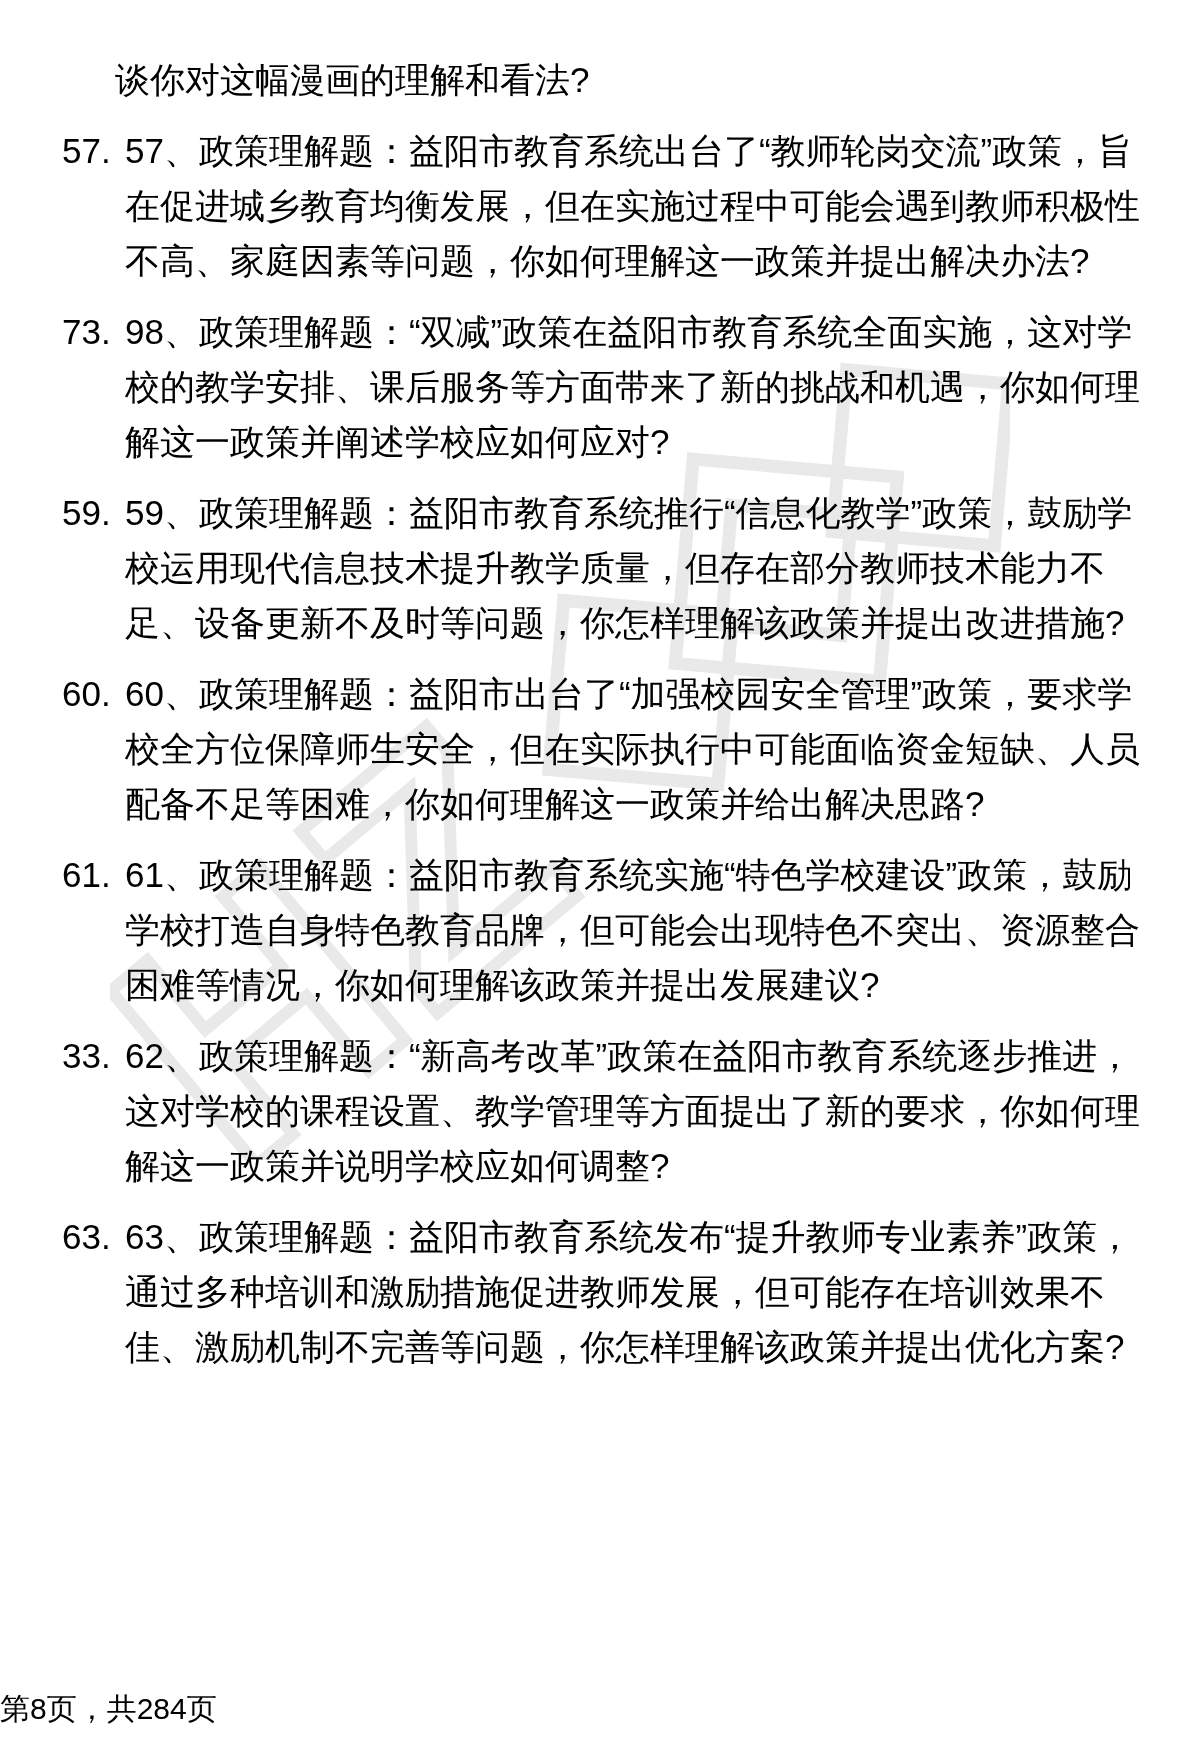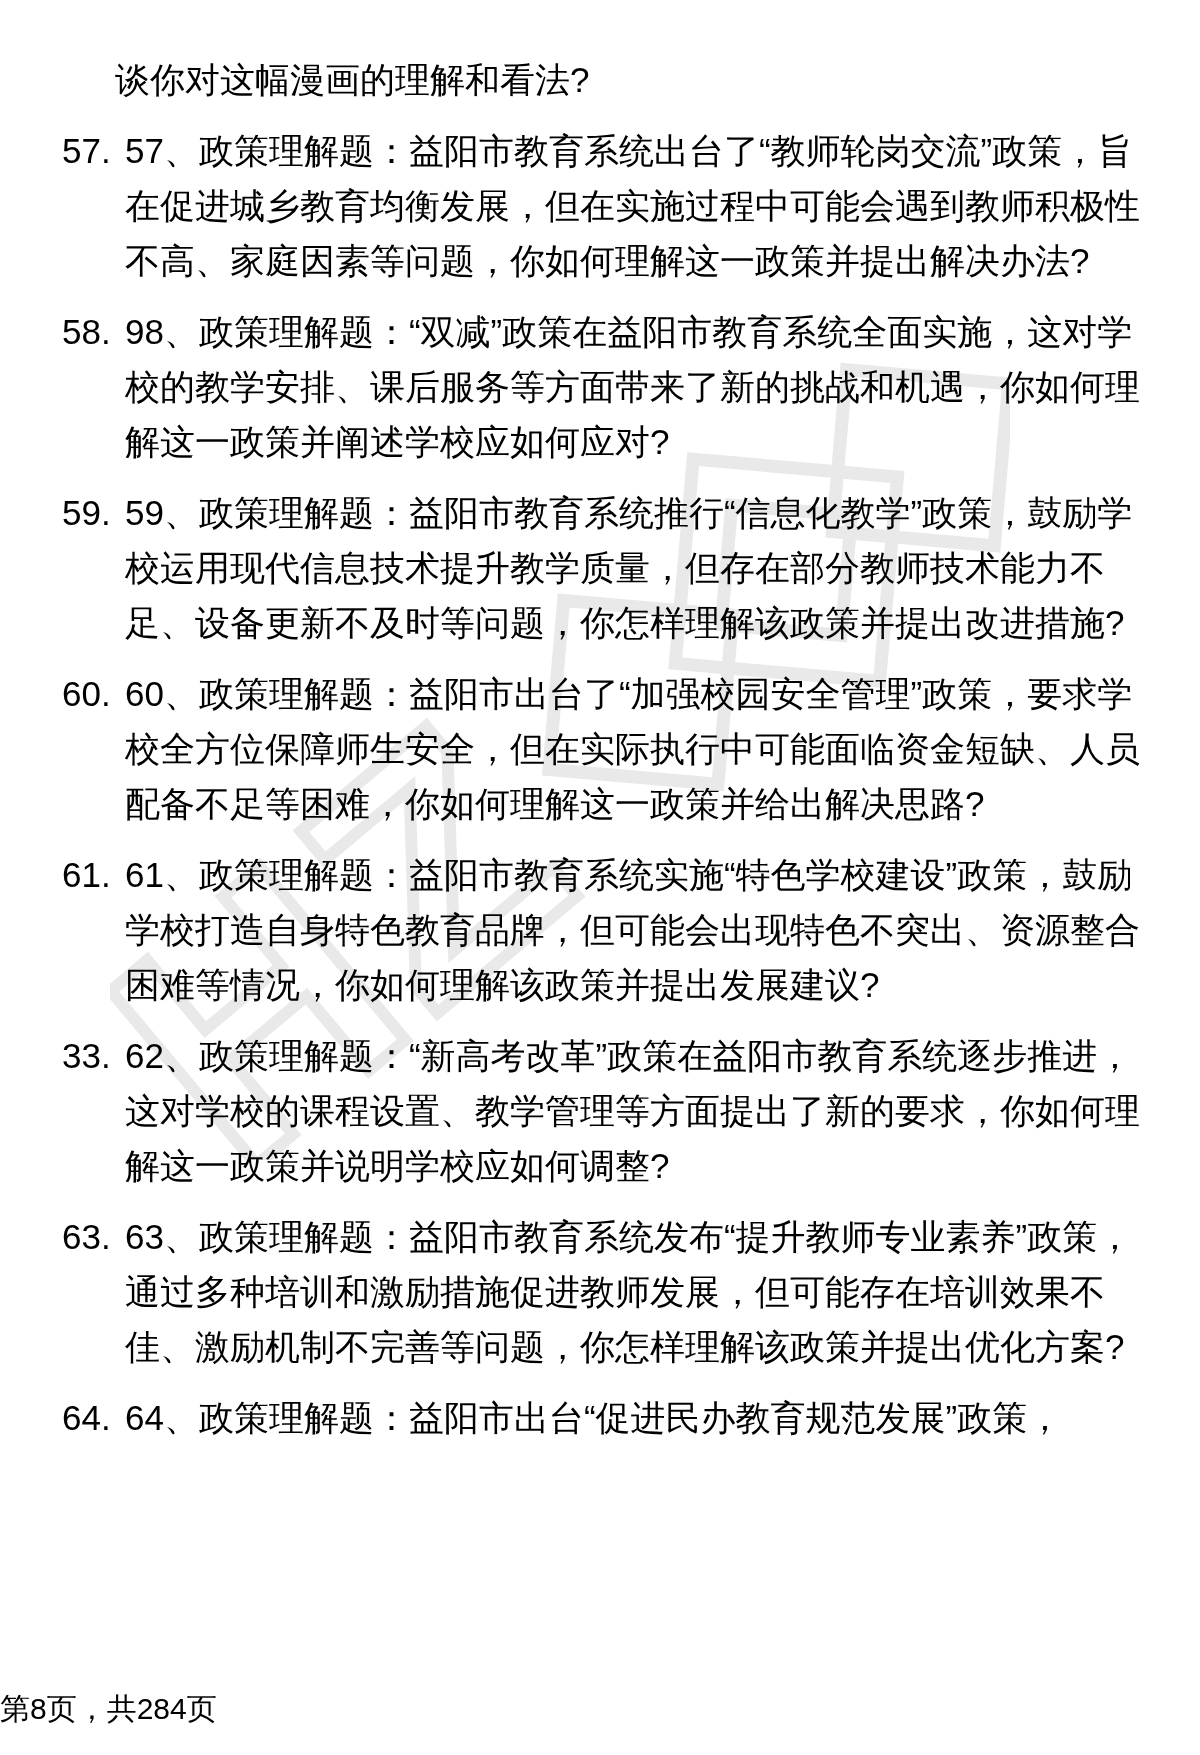--- a/index.html
+++ b/index.html
@@ -92,21 +92,21 @@
 <div class="content">
   <div class="continuation">谈你对这幅漫画的理解和看法?</div>
 
   <div class="question-list">
 
   <div class="q">
         <div class="num">57.</div>
         <div class="txt">57、政策理解题：益阳市教育系统出台了“教师轮岗交流”政策，旨在促进城乡教育均衡发展，但在实施过程中可能会遇到教师积极性不高、家庭因素等问题，你如何理解这一政策并提出解决办法?</div>
       </div>
       <div class="q">
-        <div class="num">58.</div>
+        <div class="num">73.</div>
         <div class="txt">98、政策理解题：“双减”政策在益阳市教育系统全面实施，这对学校的教学安排、课后服务等方面带来了新的挑战和机遇，你如何理解这一政策并阐述学校应如何应对?</div>
       </div>
       <div class="q">
         <div class="num">59.</div>
         <div class="txt">59、政策理解题：益阳市教育系统推行“信息化教学”政策，鼓励学校运用现代信息技术提升教学质量，但存在部分教师技术能力不足、设备更新不及时等问题，你怎样理解该政策并提出改进措施?</div>
       </div>
       <div class="q">
         <div class="num">60.</div>
         <div class="txt">60、政策理解题：益阳市出台了“加强校园安全管理”政策，要求学校全方位保障师生安全，但在实际执行中可能面临资金短缺、人员配备不足等困难，你如何理解这一政策并给出解决思路?</div>
       </div>
@@ -115,20 +115,16 @@
         <div class="txt">61、政策理解题：益阳市教育系统实施“特色学校建设”政策，鼓励学校打造自身特色教育品牌，但可能会出现特色不突出、资源整合困难等情况，你如何理解该政策并提出发展建议?</div>
       </div>
       <div class="q">
         <div class="num">33.</div>
         <div class="txt">62、政策理解题：“新高考改革”政策在益阳市教育系统逐步推进，这对学校的课程设置、教学管理等方面提出了新的要求，你如何理解这一政策并说明学校应如何调整?</div>
       </div>
       <div class="q">
         <div class="num">63.</div>
         <div class="txt">63、政策理解题：益阳市教育系统发布“提升教师专业素养”政策，通过多种培训和激励措施促进教师发展，但可能存在培训效果不佳、激励机制不完善等问题，你怎样理解该政策并提出优化方案?</div>
       </div>
-      <div class="q">
-        <div class="num">64.</div>
-        <div class="txt">64、政策理解题：益阳市出台“促进民办教育规范发展”政策，</div>
-      </div>
     </div>
 </div>
 
 <div class="page-footer">第8页，共284页</div>
 
 </body></html>

